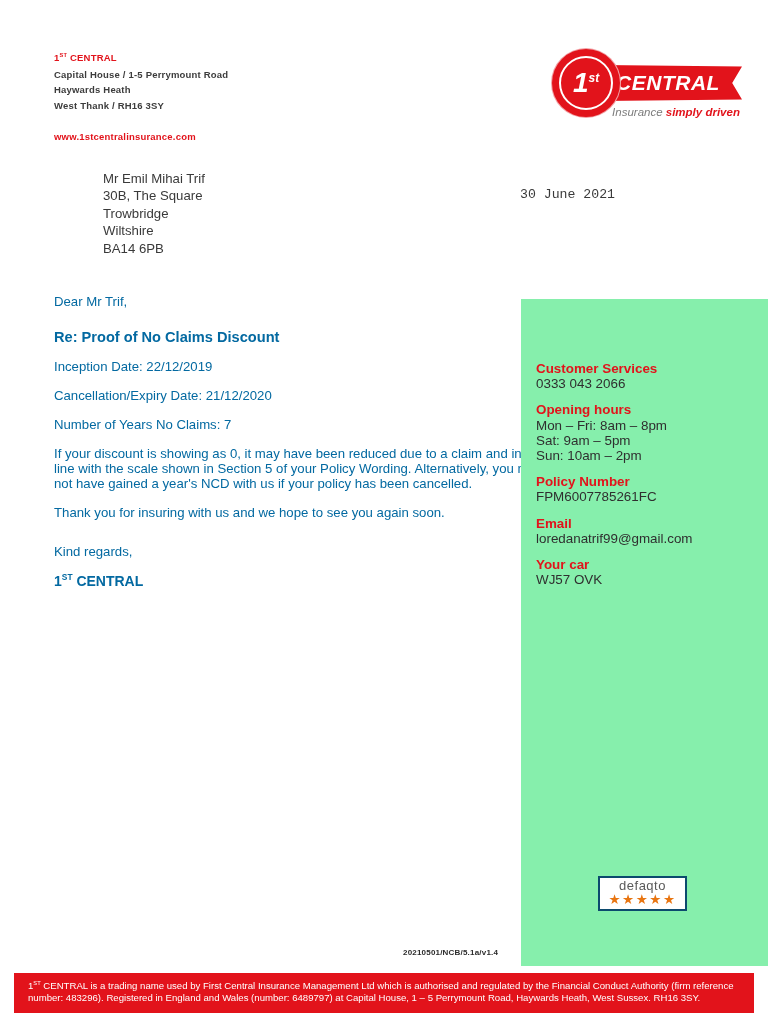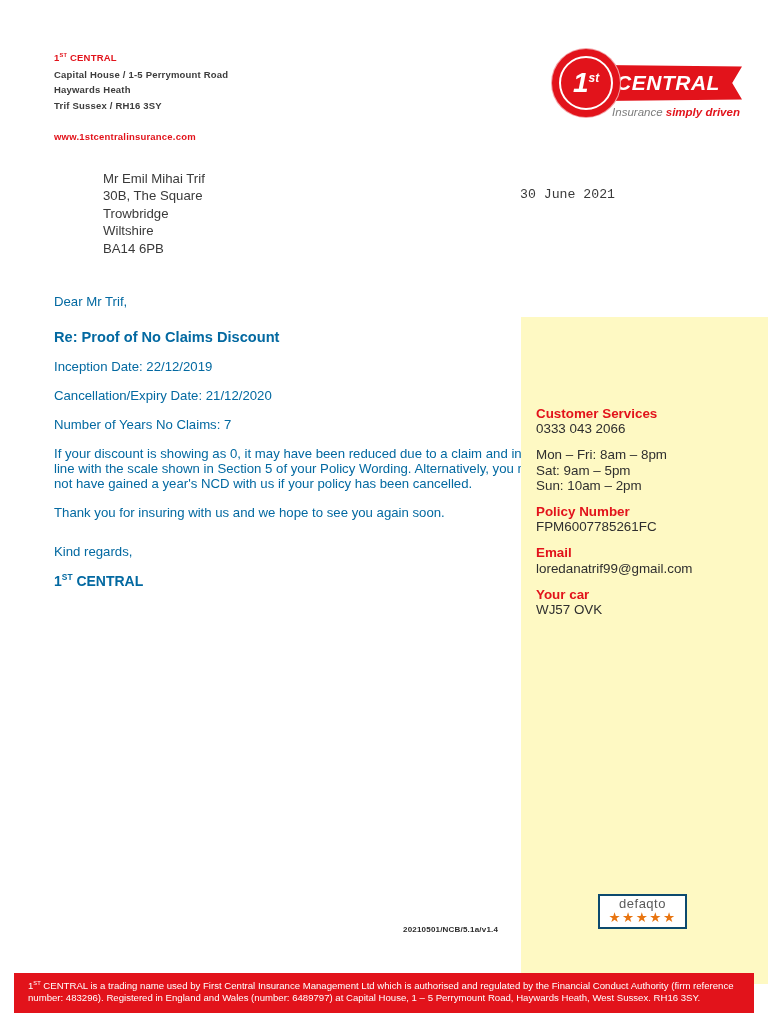--- a/index.html
+++ b/index.html
@@ -52,47 +52,47 @@
 
   
   .body-col { position: absolute; left: 54px; top: 295px; width: 490px; font-size: 13.2px; line-height: 14.6px; color: #0369a1; }
   .body-col p { margin-bottom: 14.5px; }
   .subject { font-weight: bold; font-size: 14.6px; margin-top: 20px; margin-bottom: 16px !important; }
   .spaced { margin-bottom: 14.5px; }
   .gap-before { margin-top: 25px; }
   .signature { font-weight: bold; font-size: 14px; margin-top: 12px; }
 
   
-  .sidebar { position: absolute; left: 521px; top: 317px; width: 247px; height: 667px; background: #fef9c3; padding: 89px 10px 0 15px; }
+  .sidebar { position: absolute; left: 521px; top: 299px; width: 247px; height: 667px; background: #86efac; padding: 62px 10px 0 15px; }
   .sb-section { margin-bottom: 11px; }
   .sb-heading { color: #e2131b; font-weight: bold; font-size: 13.4px; line-height: 15.2px; }
   .sb-line { font-size: 13.4px; line-height: 15.2px; color: #2f2f2f; }
 
   .defaqto { position: absolute; left: 77px; top: 577px; width: 89px; height: 35px; background: #ffffff; border: 2px solid #0c4a6e; text-align: center; }
   .defaqto-name { font-size: 13px; color: #5a5a5a; line-height: 14px; margin-top: 1px; letter-spacing: .5px; }
   .defaqto-stars { color: #e87511; font-size: 13.5px; line-height: 13px; letter-spacing: 1.5px; }
 
   
-  .doc-ref { position: absolute; left: 378px; top: 925px; font-size: 8px; font-weight: bold; color: #2b2b2b; letter-spacing: .2px; padding-left: 25px; }
+  .doc-ref { position: absolute; left: 378px; top: 948px; font-size: 8px; font-weight: bold; color: #2b2b2b; letter-spacing: .2px; padding-left: 25px; }
 
   
   .footer-bar {
     position: absolute; left: 14px; top: 973px; width: 740px; height: 40px;
     background: #e2131b; color: #ffffff;
     padding: 7px 14px 0 14px; font-size: 9.6px; line-height: 11.8px;
   }
 </style>
 </head>
 <body>
 
 <div class="letterhead">
   <div class="brand"><span>1</span><sup>ST</sup><span> CENTRAL</span></div>
   <div>Capital House / 1-5 Perrymount Road</div>
   <div>Haywards Heath</div>
-  <div>Trif Sussex / RH16 3SY</div>
+  <div>West Thank / RH16 3SY</div>
   <div class="website">www.1stcentralinsurance.com</div>
 </div>
 
 <div class="logo">
   <div class="logo-ribbon">
     <span>CENTRAL</span>
   </div>
   <div class="logo-seal">
     <div class="logo-seal-ring"></div>
     <div class="logo-seal-text"><span>1</span><sup>st</sup></div>
@@ -124,20 +124,21 @@
   <p class="gap-before">Kind regards,</p>
   <p class="signature"><span>1</span><sup>ST</sup><span> CENTRAL</span></p>
 </div>
 
 <div class="sidebar">
   <div class="sb-section">
     <div class="sb-heading">Customer Services</div>
     <div class="sb-line">0333 043 2066</div>
   </div>
   <div class="sb-section">
+    <div class="sb-heading">Opening hours</div>
     <div class="sb-line">Mon – Fri: 8am – 8pm</div>
     <div class="sb-line">Sat: 9am – 5pm</div>
     <div class="sb-line">Sun: 10am – 2pm</div>
   </div>
   <div class="sb-section">
     <div class="sb-heading">Policy Number</div>
     <div class="sb-line">FPM6007785261FC</div>
   </div>
   <div class="sb-section">
     <div class="sb-heading">Email</div>

